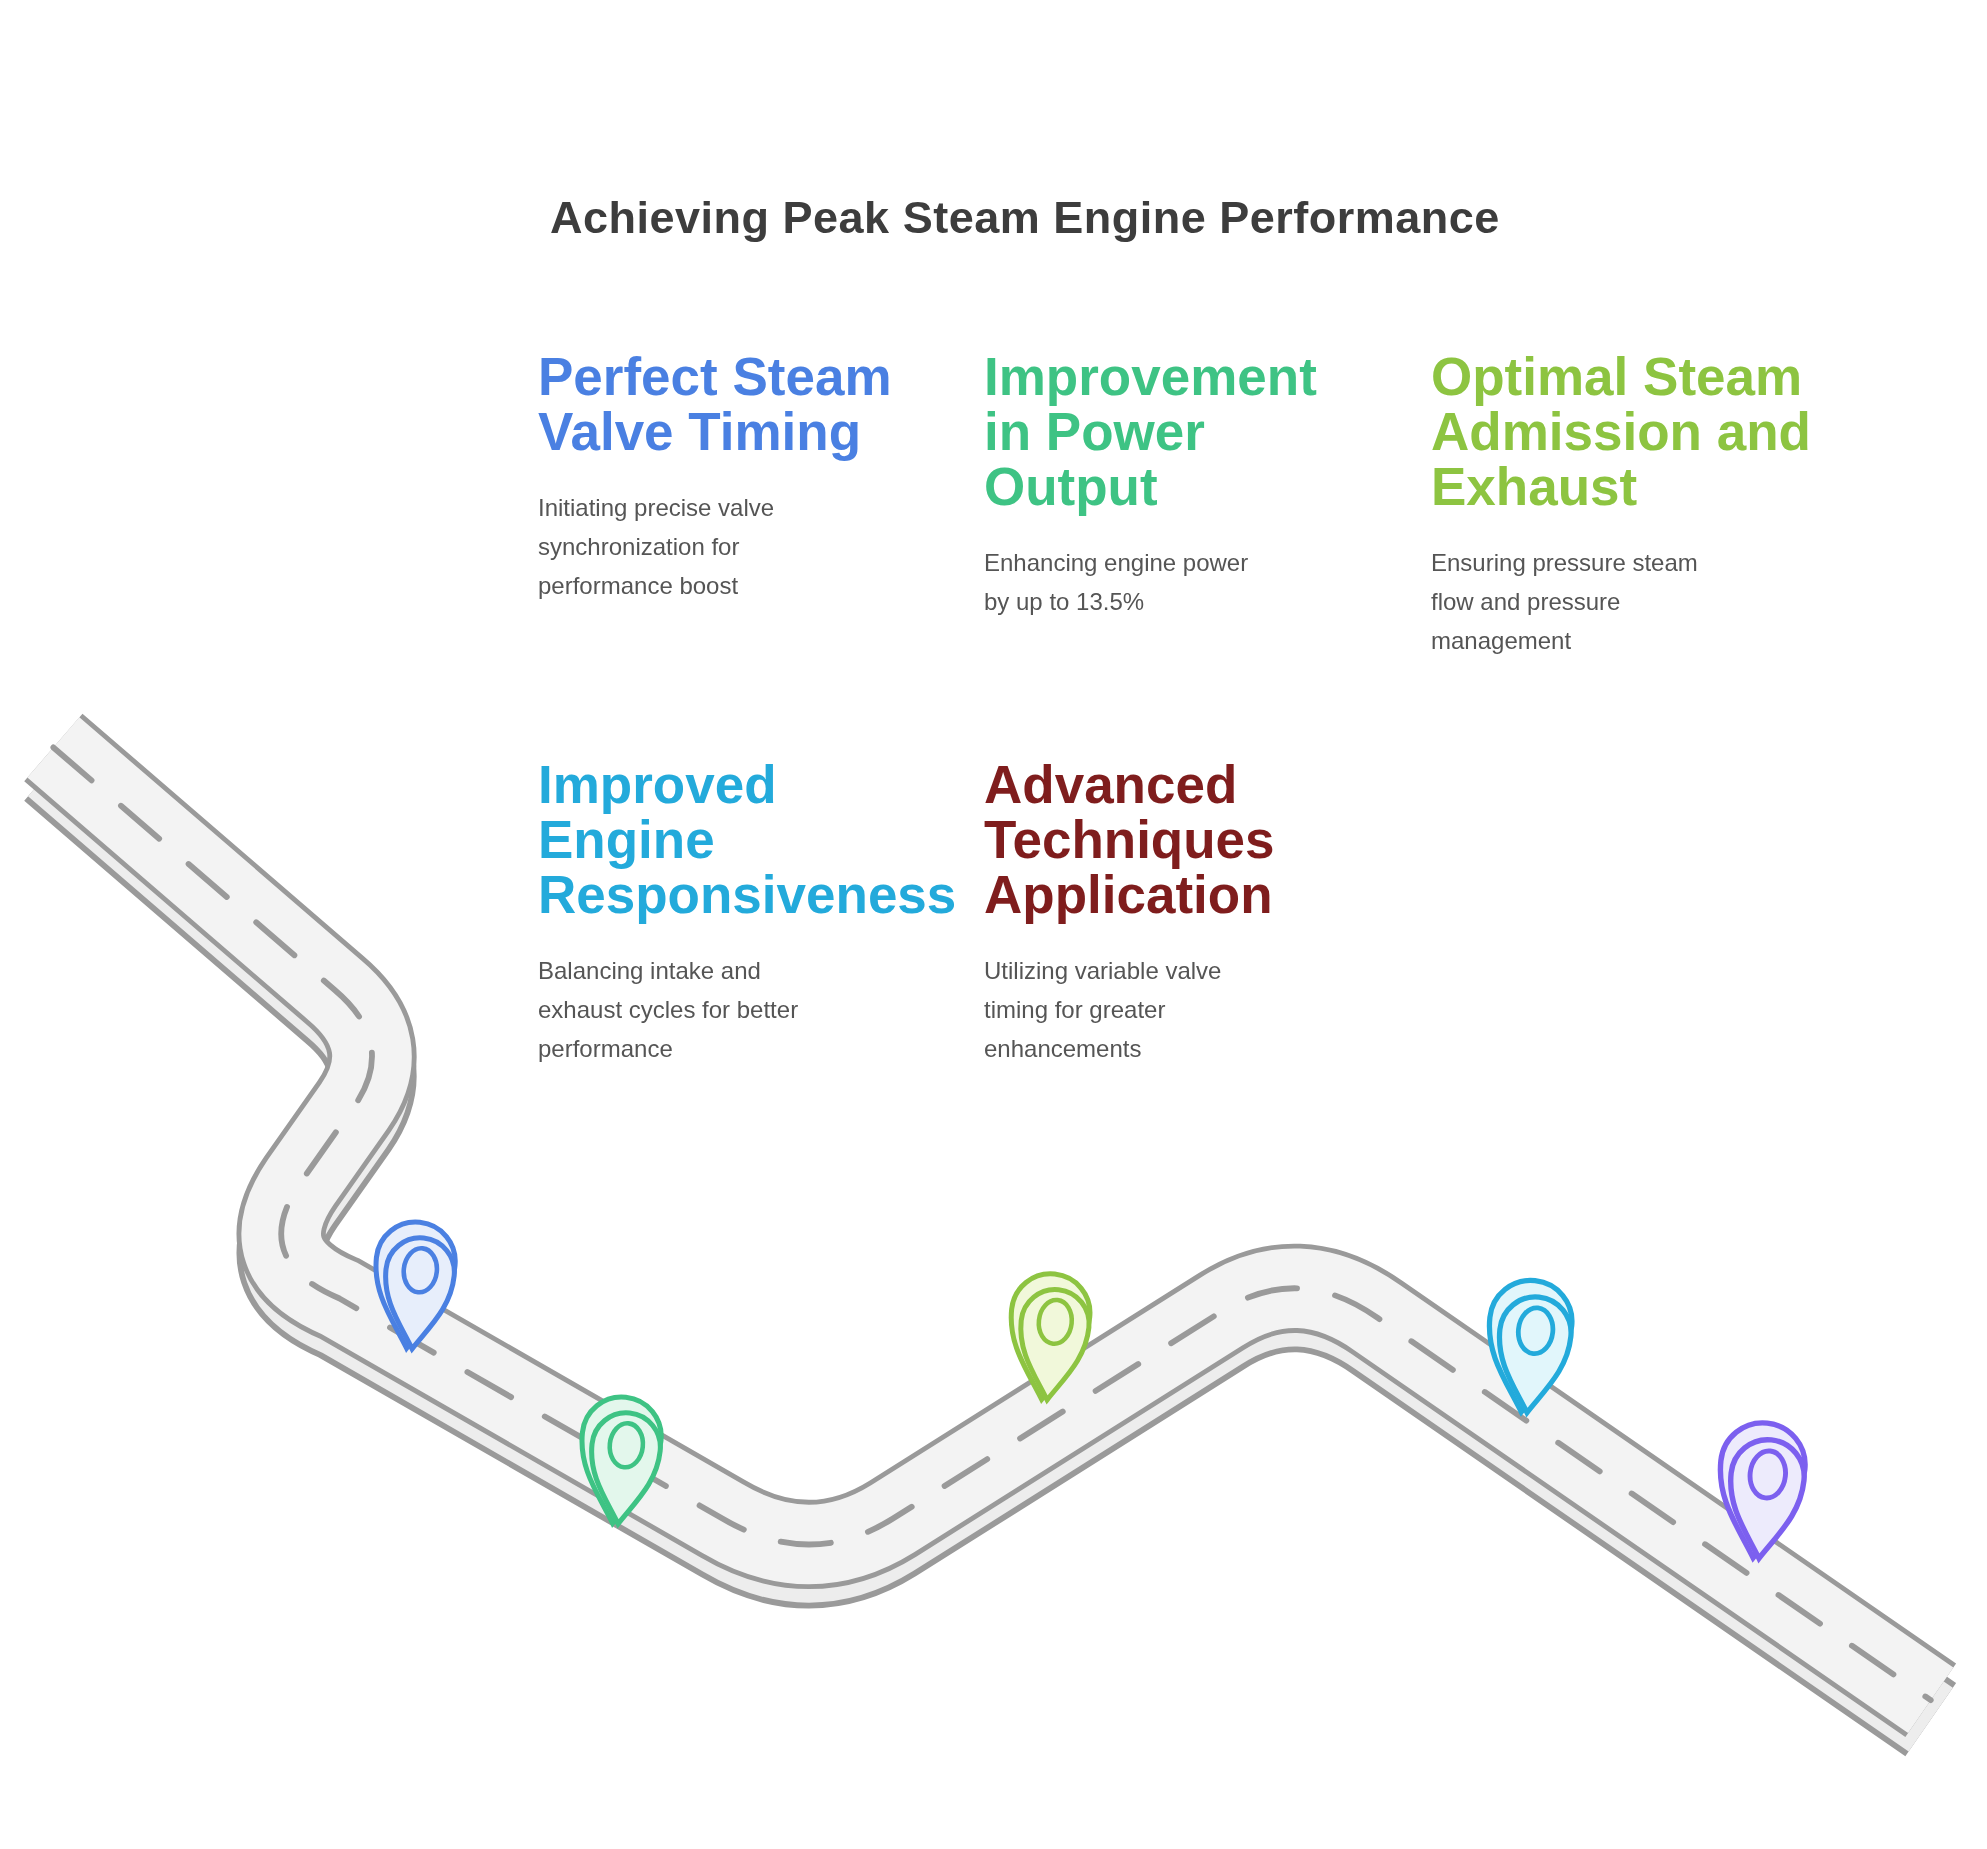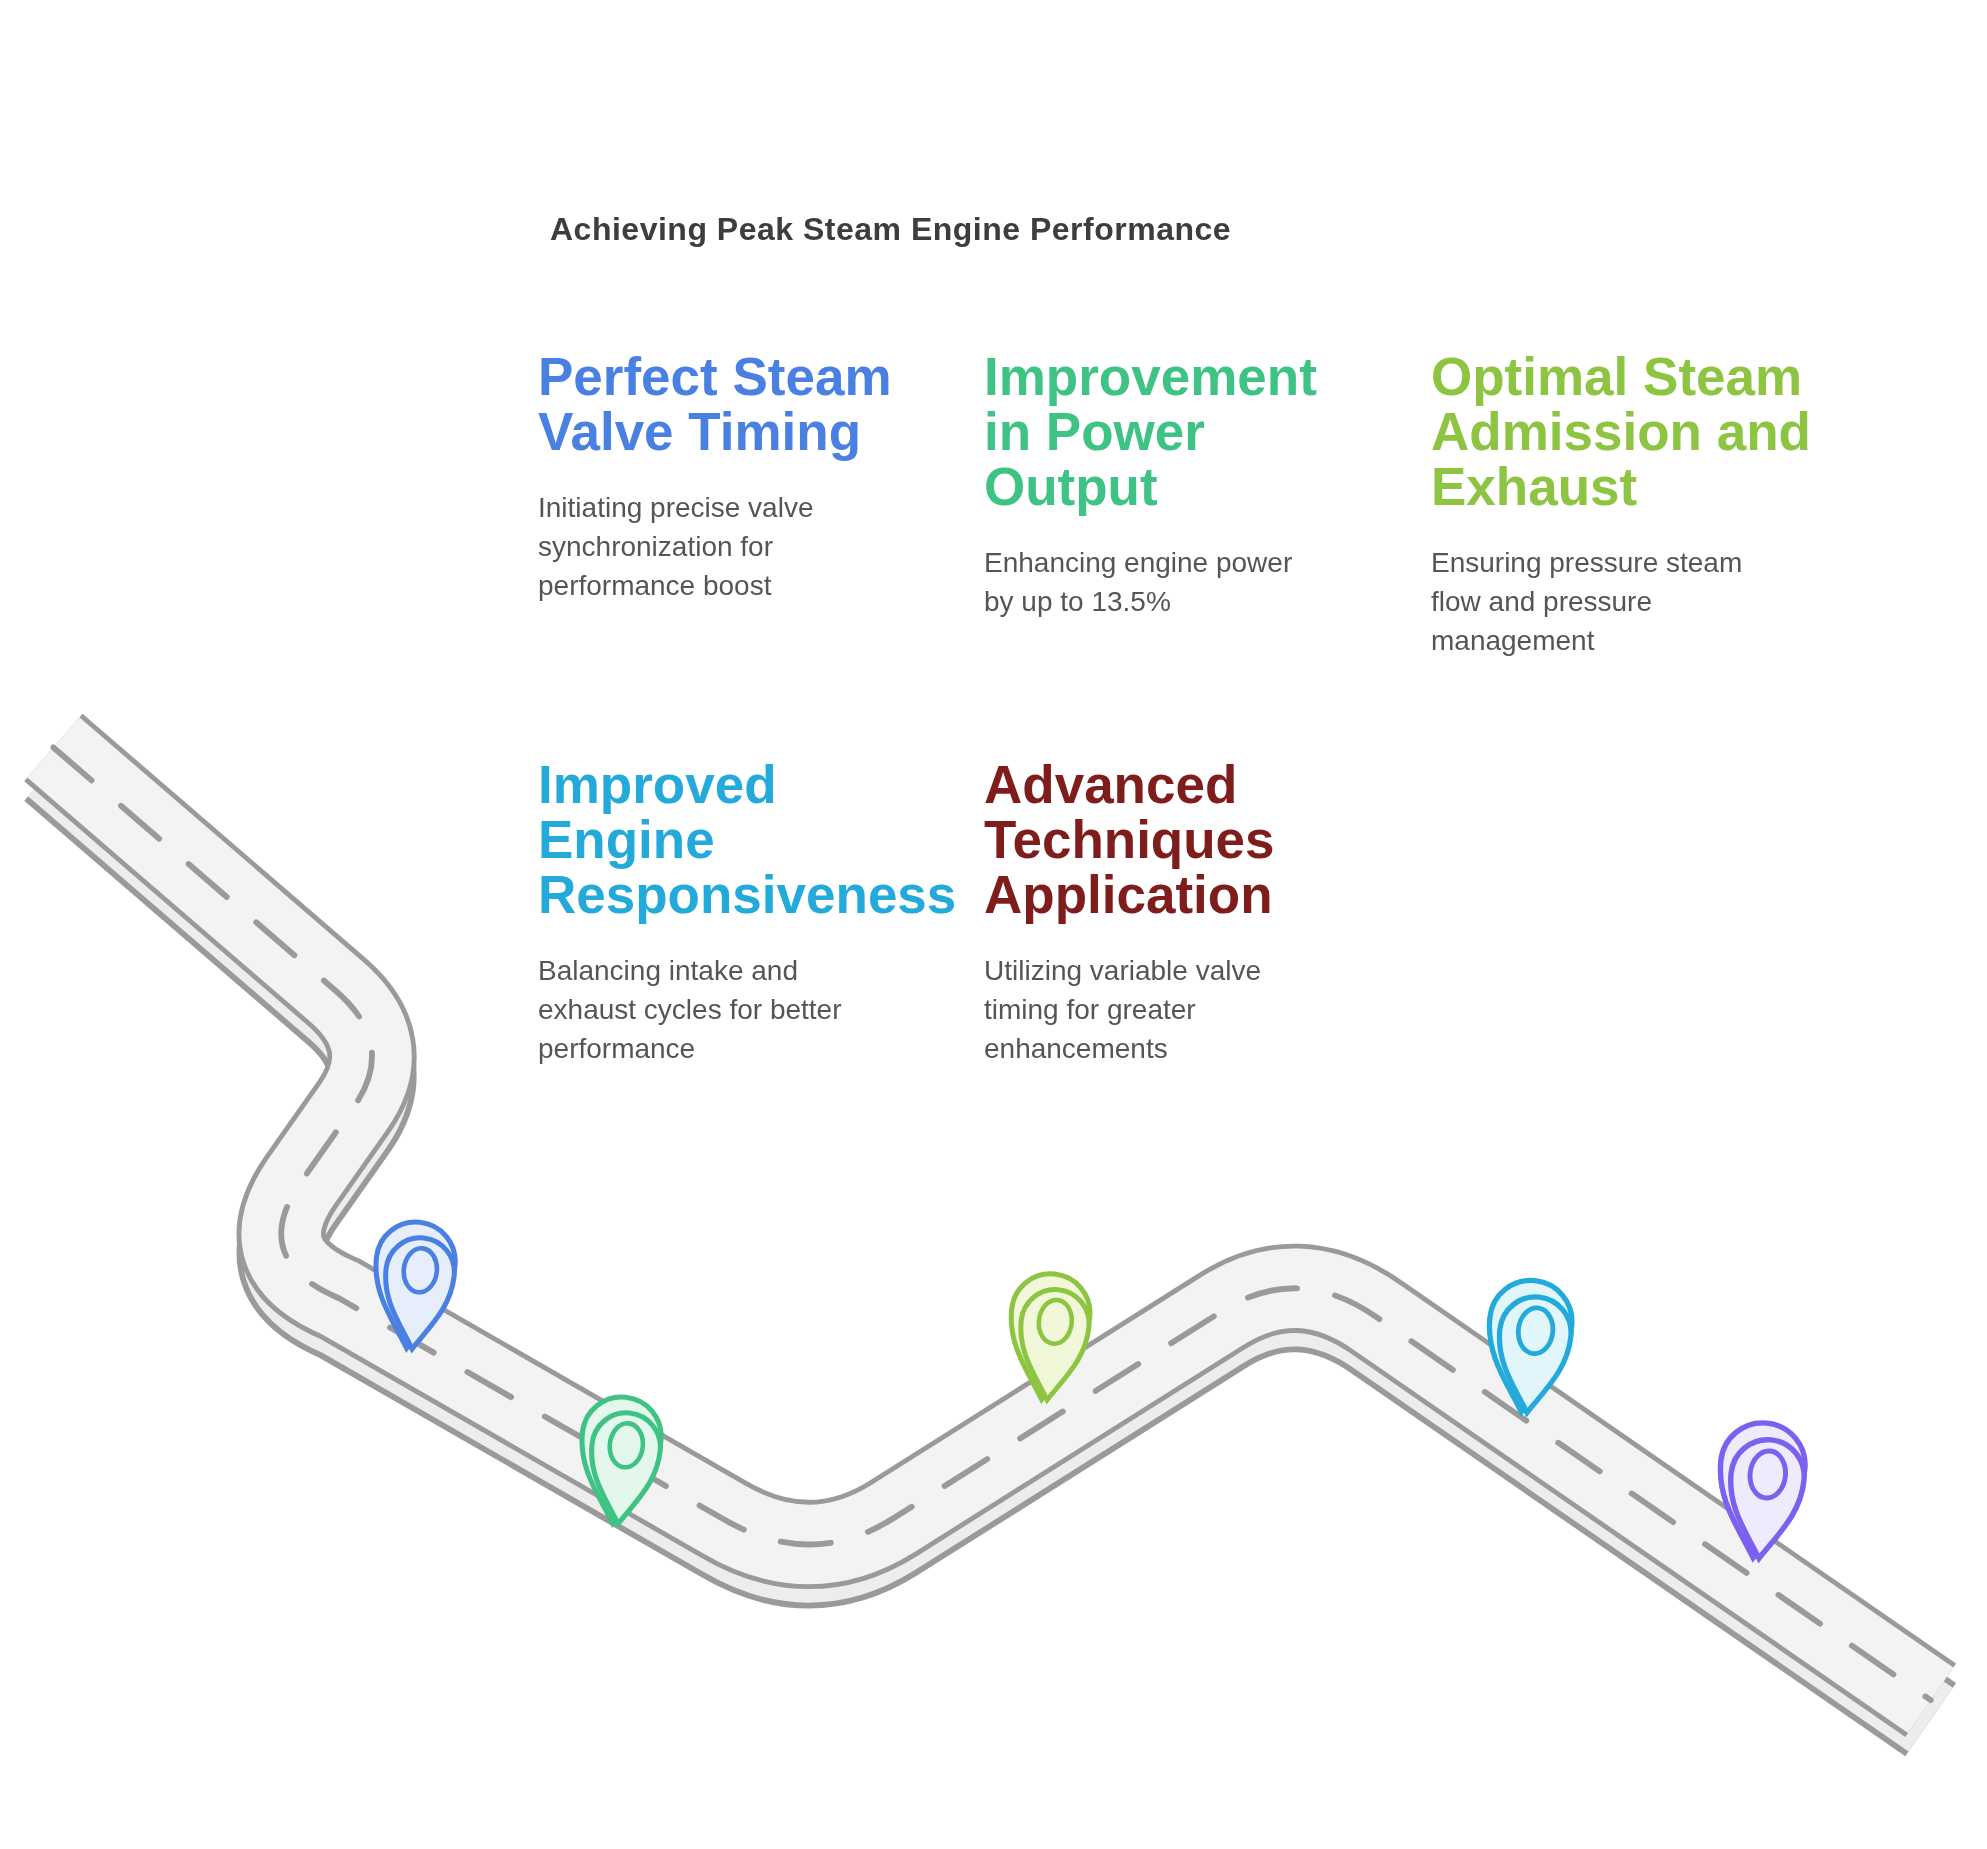--- a/index.html
+++ b/index.html
@@ -2,35 +2,35 @@
 <html style="--road-stroke: #9a9a9a; --road-fill: #f3f3f3; --road-under: #ededed;"><head>
 <meta charset="utf-8">
 <style>
   html,body{margin:0;padding:0;background:#ffffff;}
   body{
     width:1987px;height:1850px;position:relative;overflow:hidden;
     font-family:"Liberation Sans","DejaVu Sans",sans-serif;
   }
   .canvas{position:absolute;inset:0;}
   .page-title{
-    position:absolute;left:550px;top:190px;
-    font-size:32px;font-weight:700;color:#3d3d3d;letter-spacing:0.5px;
+    position:absolute;left:550px;top:162px;
+    font-size:45px;font-weight:700;color:#3d3d3d;letter-spacing:0.5px;
   }
   .step-card{position:absolute;width:408px;}
   .card-1{left:538px;top:349px;}
   .card-2{left:984px;top:349px;}
   .card-3{left:1431px;top:349px;}
   .card-4{left:538px;top:757px;}
   .card-5{left:984px;top:757px;}
   .card-heading{
     font-size:53px;line-height:55px;font-weight:700;
     white-space:pre-line;margin:0 0 29px 0;
   }
   .card-desc{
-    font-size:28px;line-height:39px;font-weight:400;color:#555555;
+    font-size:24px;line-height:39px;font-weight:400;color:#555555;
     white-space:pre-line;margin:0;
   }
   .road-svg{position:absolute;left:0;top:0;}
   .pin{position:absolute;transform:rotate(6deg);}
   .pin svg{display:block;width:100%;height:100%;}
   .pin .pin-back{fill:var(--pl);stroke:var(--pc);stroke-width:5.5;}
   .pin .pin-front{fill:var(--pl);stroke:var(--pc);stroke-width:5.5;}
   .pin .pin-hole{fill:var(--pl);stroke:var(--pc);stroke-width:5;}
   .pin-blue{left:363px;top:1209px;width:101px;height:147px;}
   .pin-green{left:569px;top:1384px;width:101px;height:147px;}

